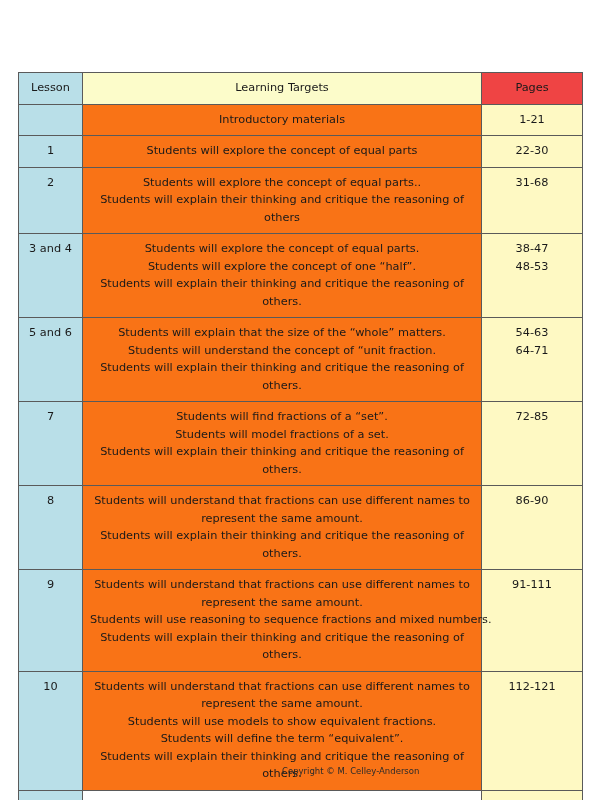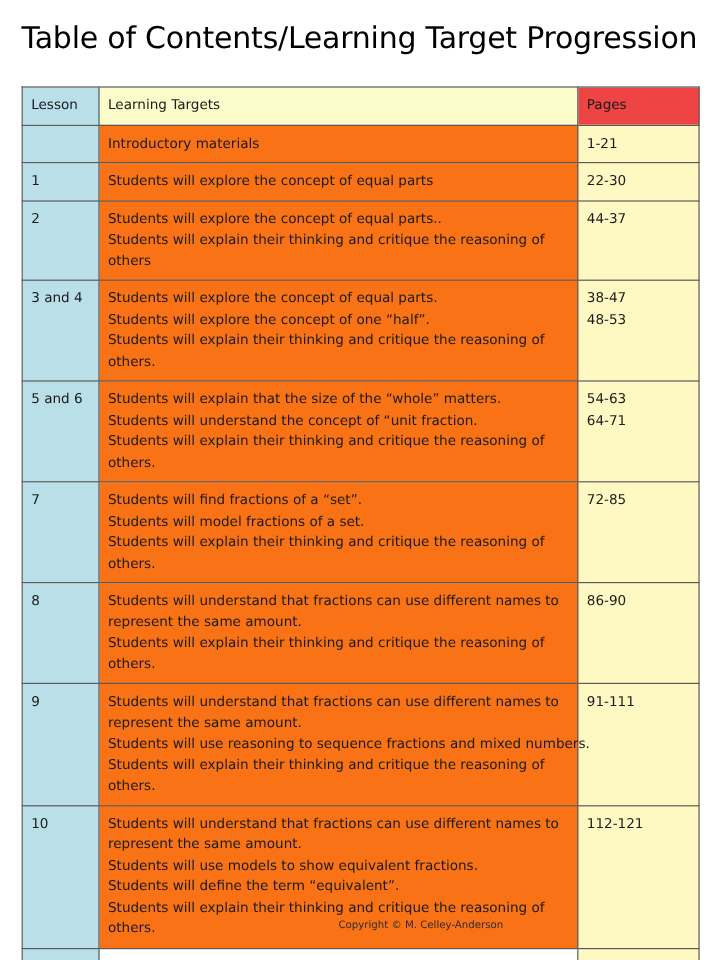--- a/index.html
+++ b/index.html
@@ -41,21 +41,21 @@
     table-layout: fixed;
   }
   .toc-table td, .toc-table th {
     border: 1px solid #5a5a5a;
     vertical-align: top;
     padding: 6px 7px 7px 7px;
     font-size: 11.3px;
     line-height: 1.55;
     color: #1a1a1a;
     font-weight: 400;
-    text-align: left;
+    text-align: center;
   }
   col.c-lesson { width: 64px; }
   col.c-target { width: 399px; }
   col.c-pages  { width: 101px; }
 
   .cell-lesson {
     background: #b9dfe8;
     font-size: 12px;
     padding-top: 7px;
   }
@@ -96,21 +96,20 @@
     line-height: 1.6;
     color: #2b2b2b;
   }
   .footer div { display: block; }
 </style>
 </head>
 <body>
 
 <div class="page">
 
-  <div class="page-title">Table of Contents/Learning Target Progression</div>
 
   <table class="toc-table">
     <colgroup>
       <col class="c-lesson">
       <col class="c-target">
       <col class="c-pages">
     </colgroup>
     <thead>
       <tr>
         <td class="cell-lesson">Lesson</td>
@@ -137,21 +136,21 @@
             <span class="pages-line">22-30</span>
           </td>
         </tr>
         <tr>
           <td class="cell-lesson">2</td>
           <td class="cell-target">
             <span class="target-line">Students will explore the concept of equal parts..</span>
             <span class="target-line wrap">Students will explain their thinking and critique the reasoning of others</span>
           </td>
           <td class="cell-pages">
-            <span class="pages-line">44-37</span>
+            <span class="pages-line">31-68</span>
           </td>
         </tr>
         <tr>
           <td class="cell-lesson">3 and 4</td>
           <td class="cell-target">
             <span class="target-line">Students will explore the concept of equal parts.</span>
             <span class="target-line">Students will explore the concept of one “half”.</span>
             <span class="target-line wrap">Students will explain their thinking and critique the reasoning of others.</span>
           </td>
           <td class="cell-pages">

